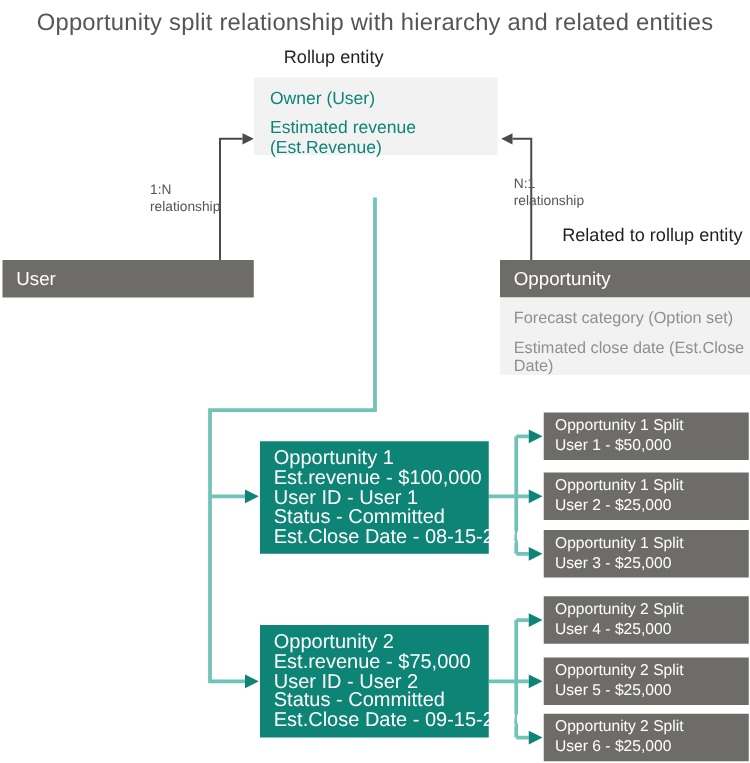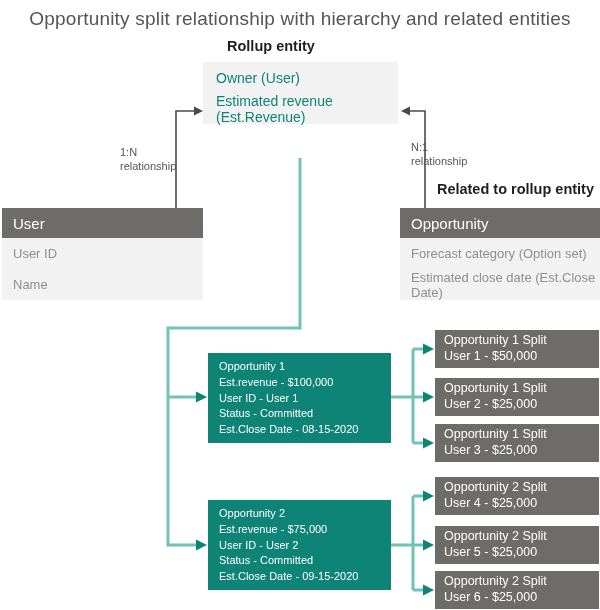--- a/index.html
+++ b/index.html
@@ -6,21 +6,21 @@
   .canvas {
     position:relative; width:600px; height:610px; background:#ffffff;
     font-family:"Liberation Sans", sans-serif; overflow:hidden;
   }
 
   .diagram-title {
     position:absolute; top:8px; left:0; width:600px; text-align:center;
     font-size:19px; color:var(--title-text,#555555); letter-spacing:0.2px;
   }
   .section-label {
-    position:absolute; font-size:14.5px; font-weight:bold; color:var(--label-text,#1f1f1f);
+    position:absolute; font-size:14.5px; font-weight:normal; color:var(--label-text,#1f1f1f);
   }
   .rel-label {
     position:absolute; font-size:11px; line-height:14px; color:var(--title-text,#555555);margin-top:12px;
   }
 
   svg.connectors { position:absolute; left:0; top:0; }
   .c-dark  { stroke:var(--dark-line,#4a4a4a); stroke-width:1.6; fill:none; }
   .a-dark  { fill:var(--dark-line,#4a4a4a); stroke:none; }
   .c-teal  { stroke:var(--teal-line,#6fc3b7); stroke-width:3; fill:none; }
   .a-teal  { fill:var(--teal,#0e8477); stroke:none; }
@@ -36,21 +36,21 @@
   .entity-field {
     height:31px; display:flex; align-items:center; padding-left:11px;
     font-size:13px; color:var(--field-text,#8f8f8f);
   }
   .entity-field.teal-text { font-size:14px; color:var(--teal,#0e8477); padding-left:13px; }
 
   .opp-card {
     position:absolute; left:208px; width:183px; height:90px; box-sizing:border-box;
     background:var(--teal,#0e8477); color:#ffffff; padding:6px 0 0 11px;
   }
-  .opp-line { font-size:11px; line-height:15.8px; white-space:nowrap; }
+  .opp-line { font-size:16px; line-height:15.8px; white-space:nowrap; }
 
   .split-card {
     position:absolute; left:435px; width:164px; height:38px; box-sizing:border-box;
     background:var(--gray-box,#6e6c68); color:#ffffff; padding:3px 0 0 9px;
   }
   .split-line { font-size:12.5px; line-height:15.5px; white-space:nowrap; }
 </style>
 </head>
 <body>
 
@@ -97,24 +97,20 @@
 
   <div class="entity" style="left:203px; top:62px; width:195px;">
     <div class="entity-body">
       <div class="entity-field teal-text">Owner (User)</div>
       <div class="entity-field teal-text">Estimated revenue (Est.Revenue)</div>
     </div>
   </div>
 
   <div class="entity" style="left:2px; top:208px; width:201px;">
     <div class="entity-header gray">User</div>
-    <div class="entity-body">
-      <div class="entity-field">User ID</div>
-      <div class="entity-field">Name</div>
-    </div>
   </div>
 
   <div class="entity" style="left:400px; top:208px; width:200px;">
     <div class="entity-header gray">Opportunity</div>
     <div class="entity-body">
       <div class="entity-field">Forecast category (Option set)</div>
       <div class="entity-field">Estimated close date (Est.Close Date)</div>
     </div>
   </div>
 

